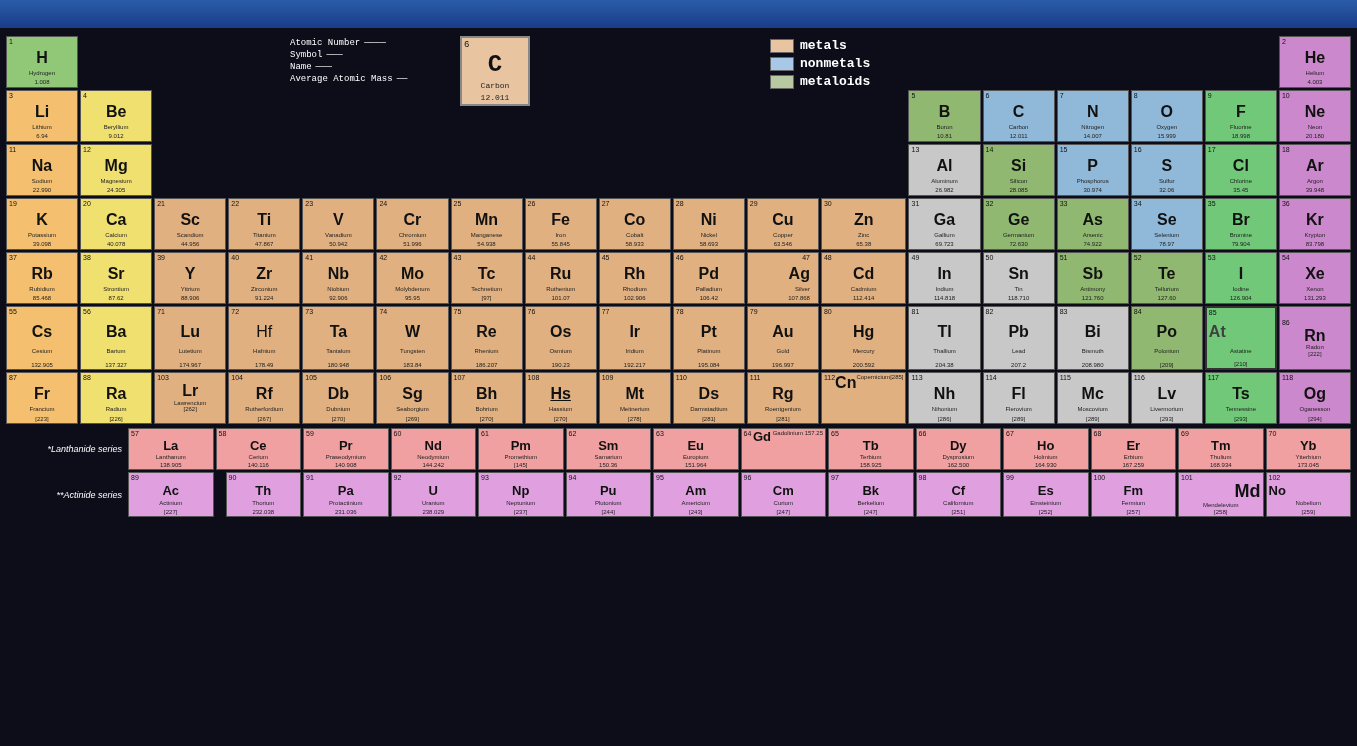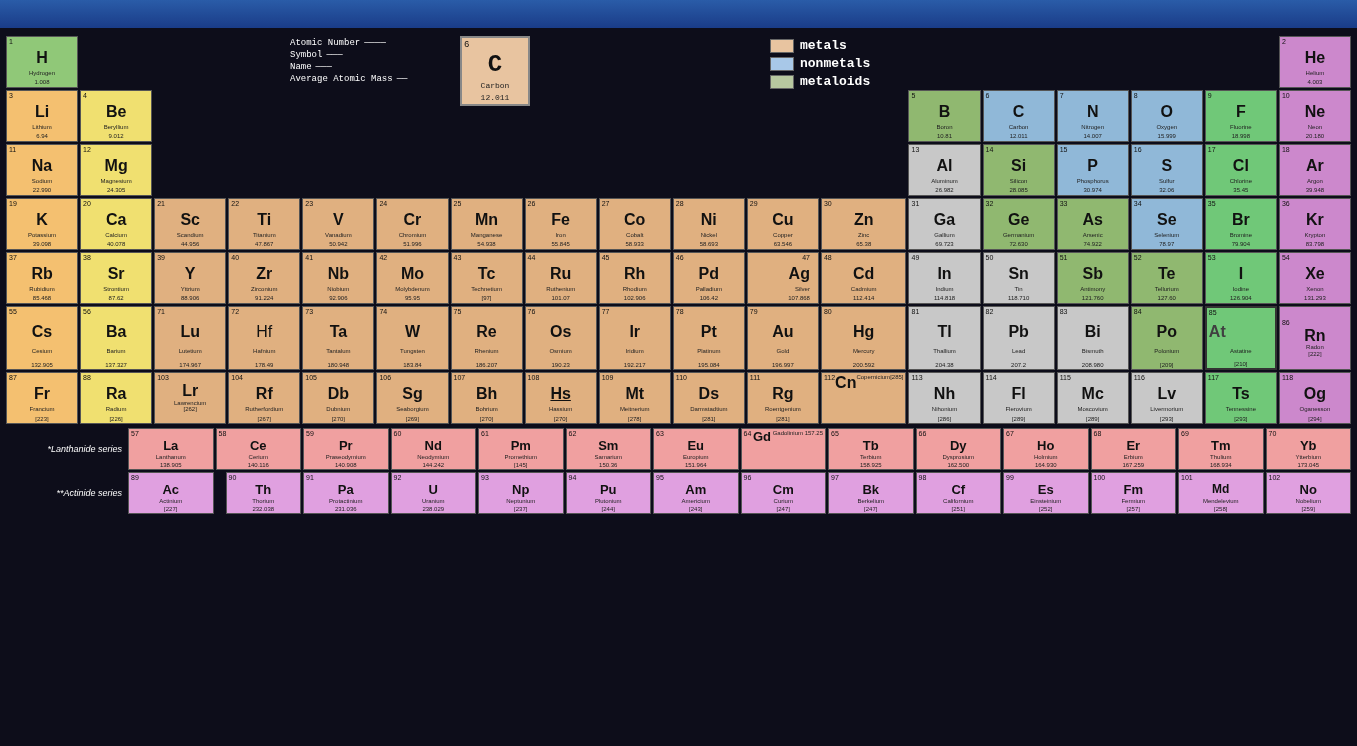--- a/index.html
+++ b/index.html
@@ -825,26 +825,26 @@
     <div style="font-size:6px; color:#222; text-align:center; line-height:1.1;">[252]</div>
   </div>
           <div style="border:1px solid #555; min-height:42px; display:flex; flex-direction:column; justify-content:space-between; padding:1px 2px; cursor:pointer; background:#e0a0e0; border-color:#555; " title="Fermium">
     <div style="font-size:7px; color:#111; line-height:1.1;">100</div>
     <div style="font-size:13px; font-weight:bold; color:#111; text-align:center; line-height:1.1;">Fm</div>
     <div style="font-size:6px; color:#222; text-align:center; line-height:1.1;">Fermium</div>
     <div style="font-size:6px; color:#222; text-align:center; line-height:1.1;">[257]</div>
   </div>
           <div style="border:1px solid #555; min-height:42px; display:flex; flex-direction:column; justify-content:space-between; padding:1px 2px; cursor:pointer; background:#e0a0e0; border-color:#555; " title="Mendelevium">
     <div style="font-size:7px; color:#111; line-height:1.1;">101</div>
-    <div style="font-size:12px; font-weight:bold; color:#111; text-align:center; line-height:1.1;">Md</div>
+    <div style="font-size:18px; font-weight:bold; color:#111; text-align:right; line-height:1.1;">Md</div>
     <div style="font-size:6px; color:#222; text-align:center; line-height:1.1;">Mendelevium</div>
     <div style="font-size:6px; color:#222; text-align:center; line-height:1.1;">[258]</div>
   </div>
           <div style="border:1px solid #555; min-height:42px; display:flex; flex-direction:column; justify-content:space-between; padding:1px 2px; cursor:pointer; background:#e0a0e0; border-color:#555; " title="Nobelium">
     <div style="font-size:7px; color:#111; line-height:1.1;">102</div>
-    <div style="font-size:13px; font-weight:bold; color:#111; text-align:center; line-height:1.1;">No</div>
+    <div style="font-size:13px; font-weight:bold; color:#111; text-align:left; line-height:1.1;">No</div>
     <div style="font-size:6px; color:#222; text-align:center; line-height:1.1;">Nobelium</div>
     <div style="font-size:6px; color:#222; text-align:center; line-height:1.1;">[259]</div>
   </div>
         </div>
     </div>
   </div>
 </div>
 
 </body></html>

